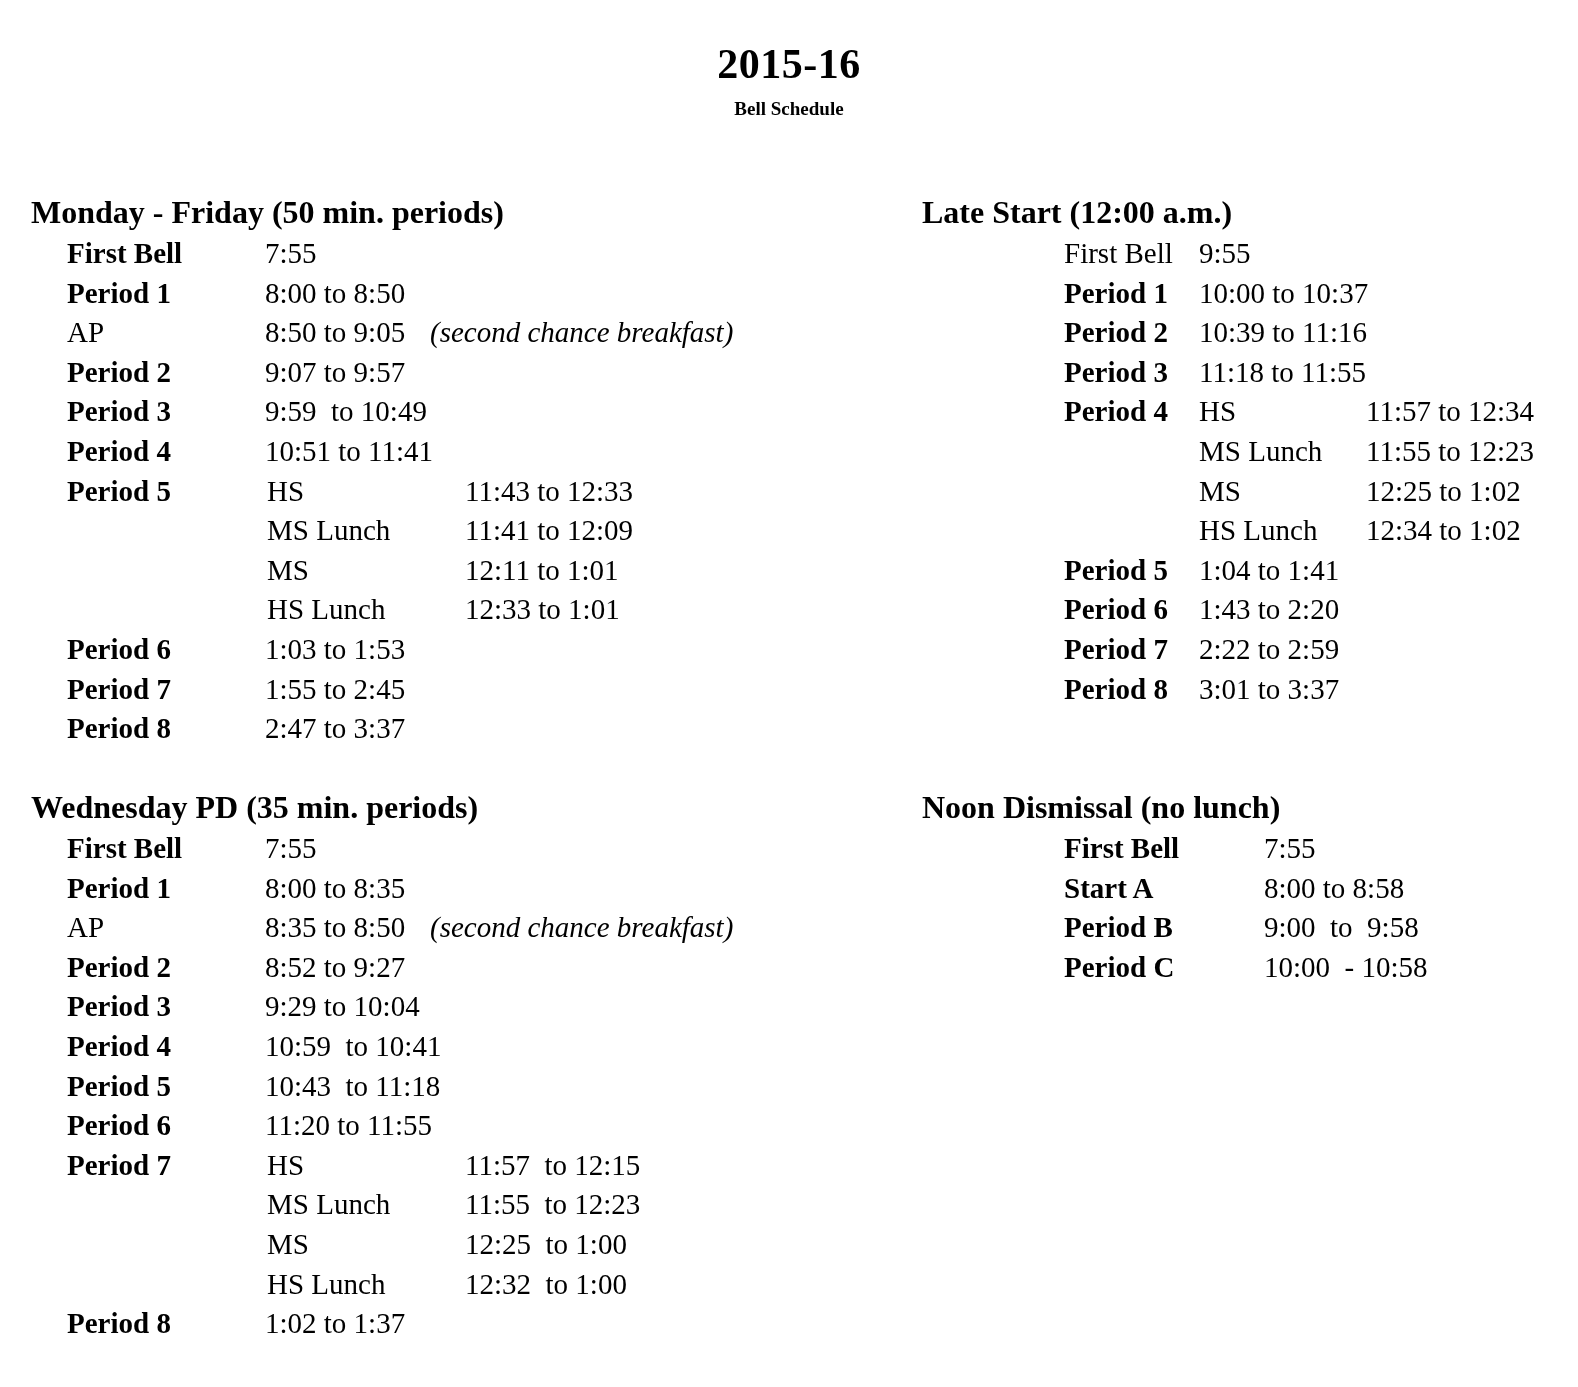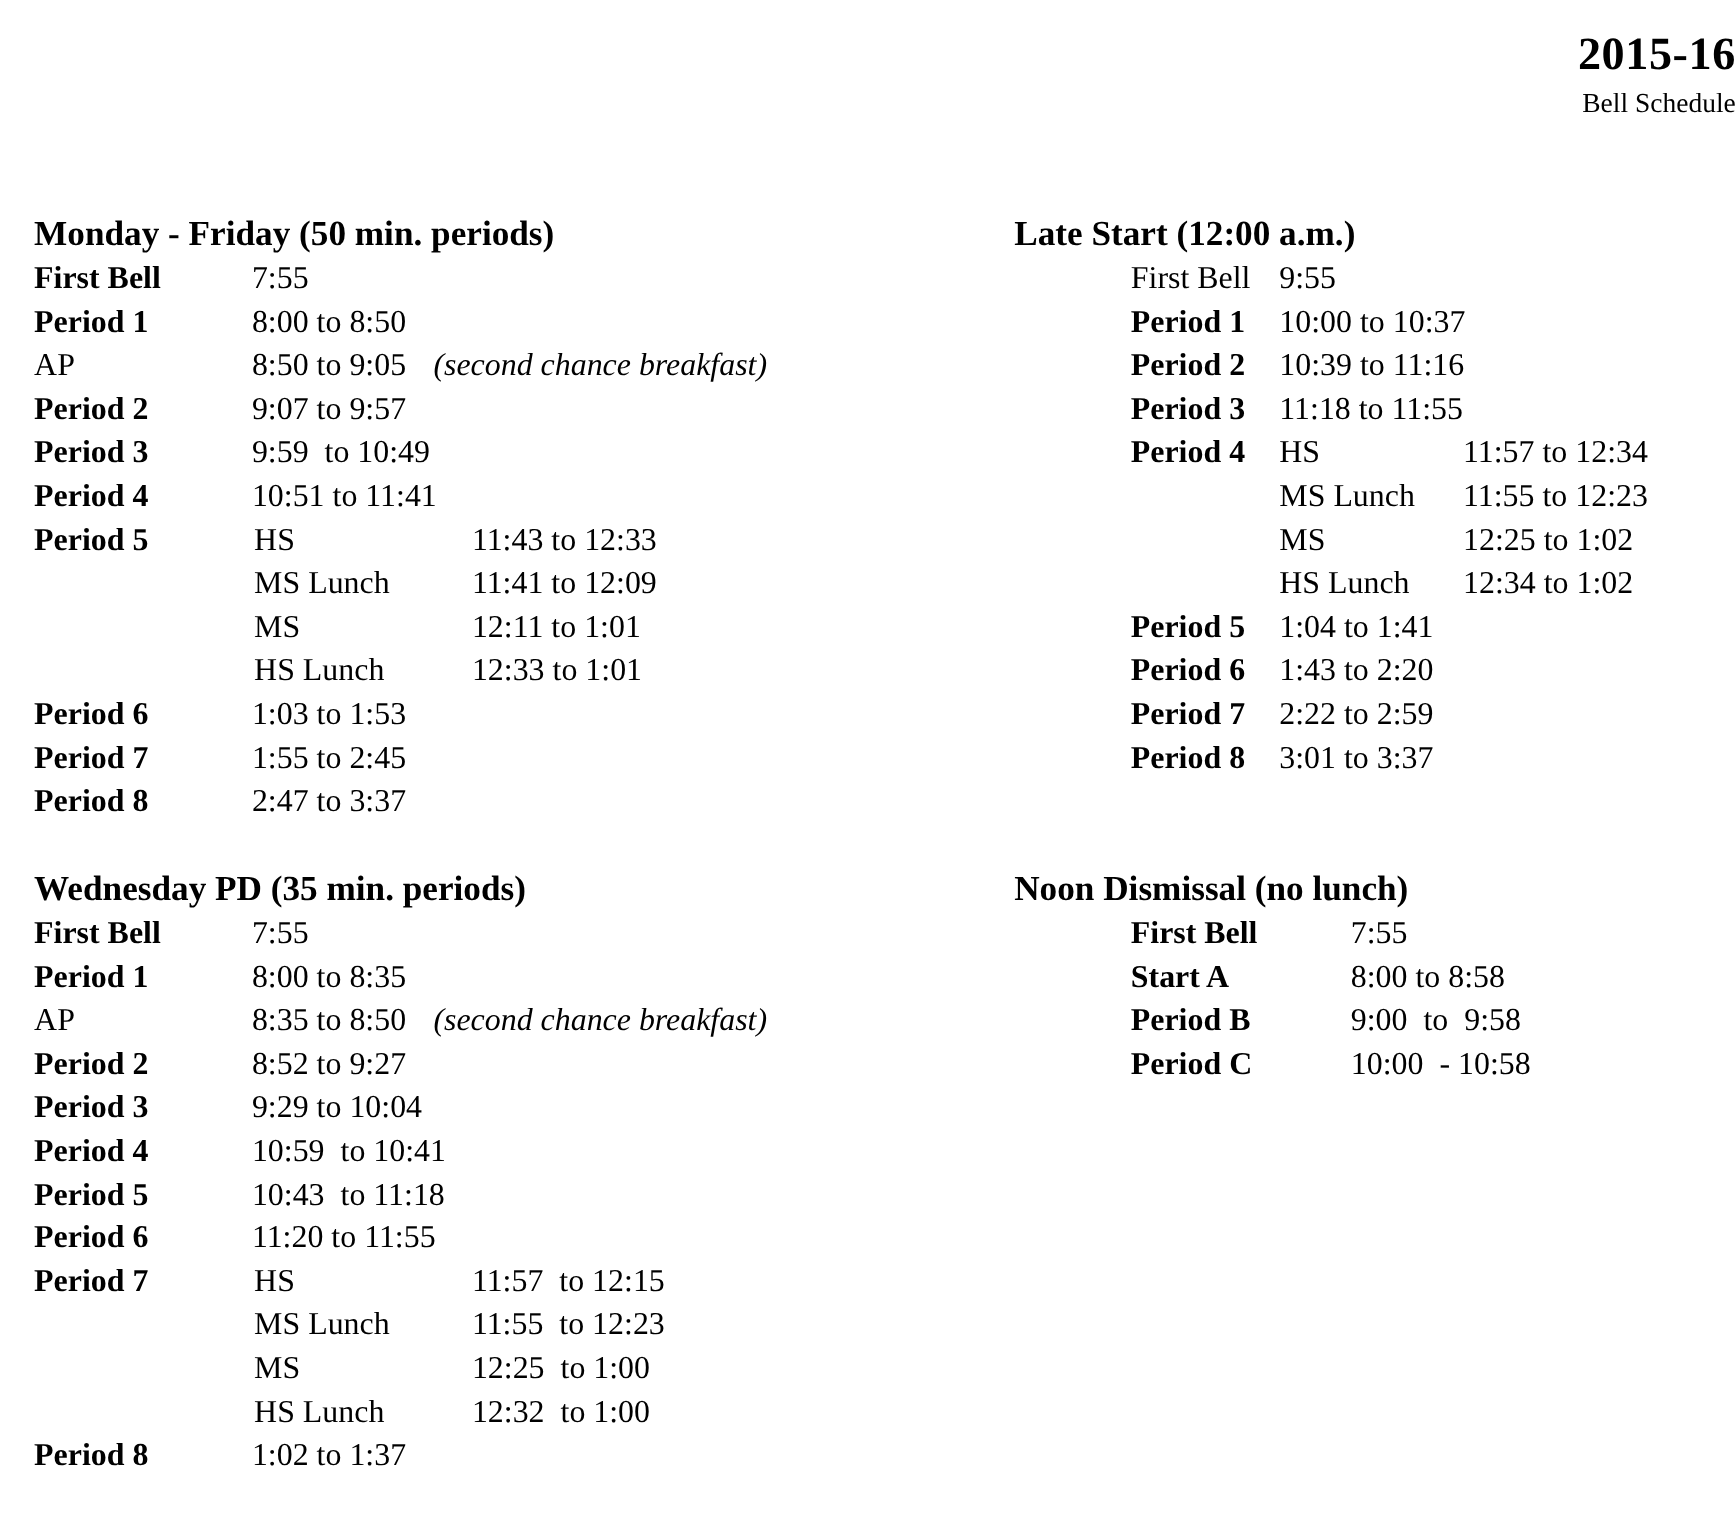--- a/index.html
+++ b/index.html
@@ -13,49 +13,50 @@
     position: relative;
     font-family: "Liberation Serif", "DejaVu Serif", serif;
     color: #000000;
     overflow: hidden;
   }
 
   
   .title-block {
     position: absolute;
     left: 0;
-    top: 26px;
+    top: 40px;
     width: 1578px;
-    text-align: right;
+    text-align: center;
   }
   .doc-title {
     font-size: 42px;
     font-weight: bold;
     line-height: 48px;
     letter-spacing: 0.5px;
   }
   .doc-subtitle {
-    font-size: 25px;
-    font-weight: normal;
+    font-size: 19px;
+    font-weight: bold;
     line-height: 34px;
     margin-top: 4px;
   }
 
   
   .section {
     position: absolute;
   }
   .section-heading {
     font-size: 32px;
     font-weight: bold;
     line-height: 40px;
     white-space: nowrap;
   }
   .rows {
     margin-top: 2px;
+    margin-left: 36px;
   }
 
   
   .row {
     position: relative;
     height: 39.6px;
     line-height: 39.6px;
     white-space: nowrap;
   }
   .cell {

